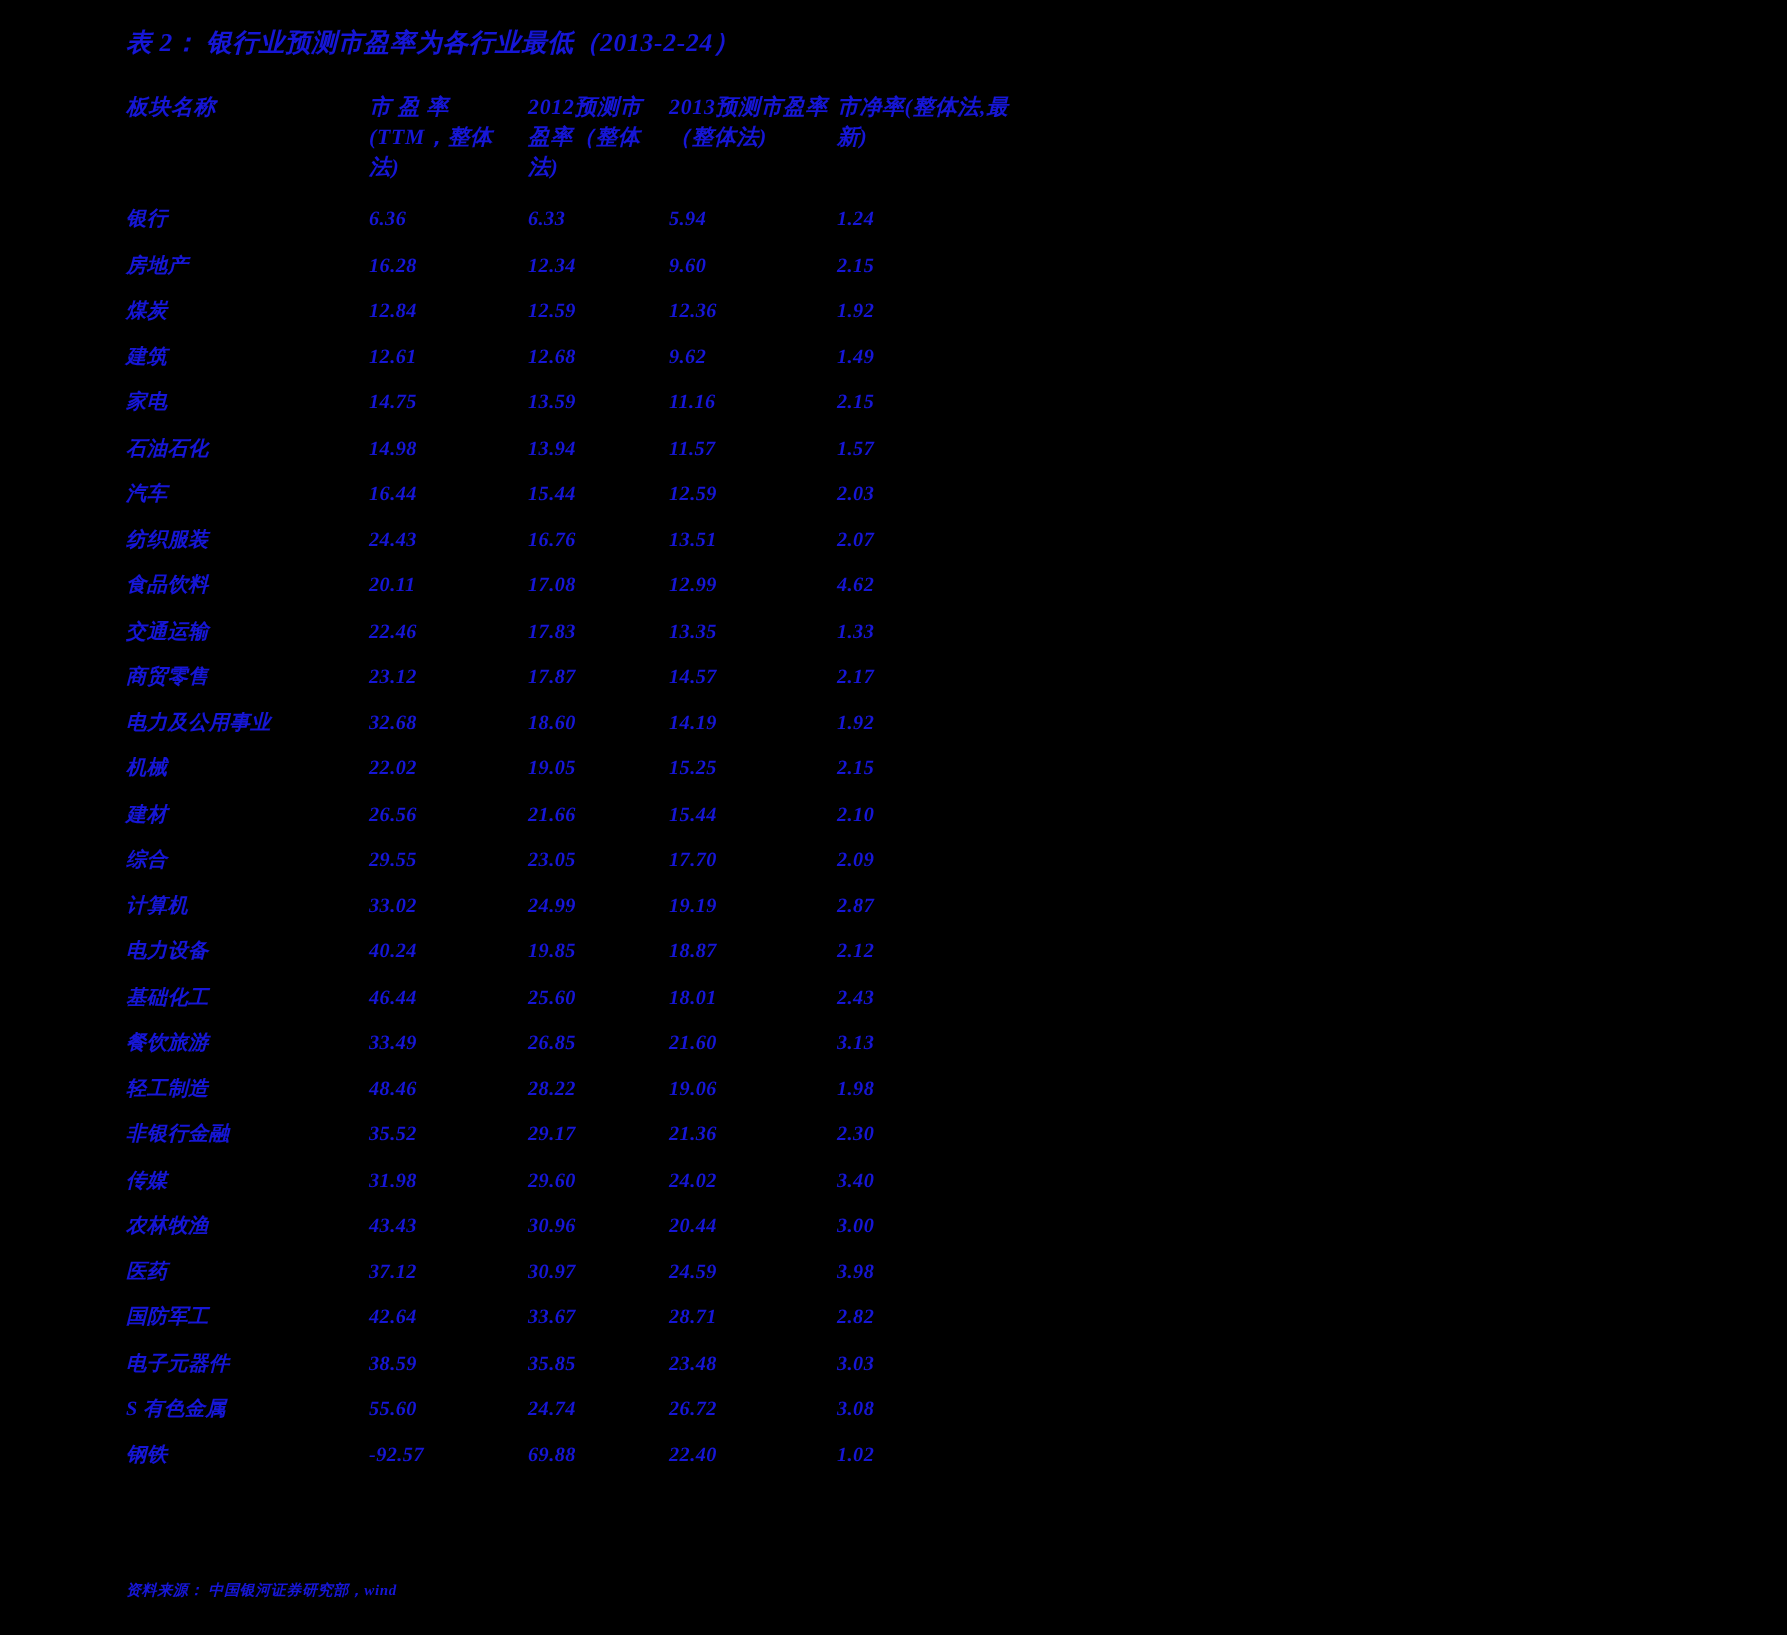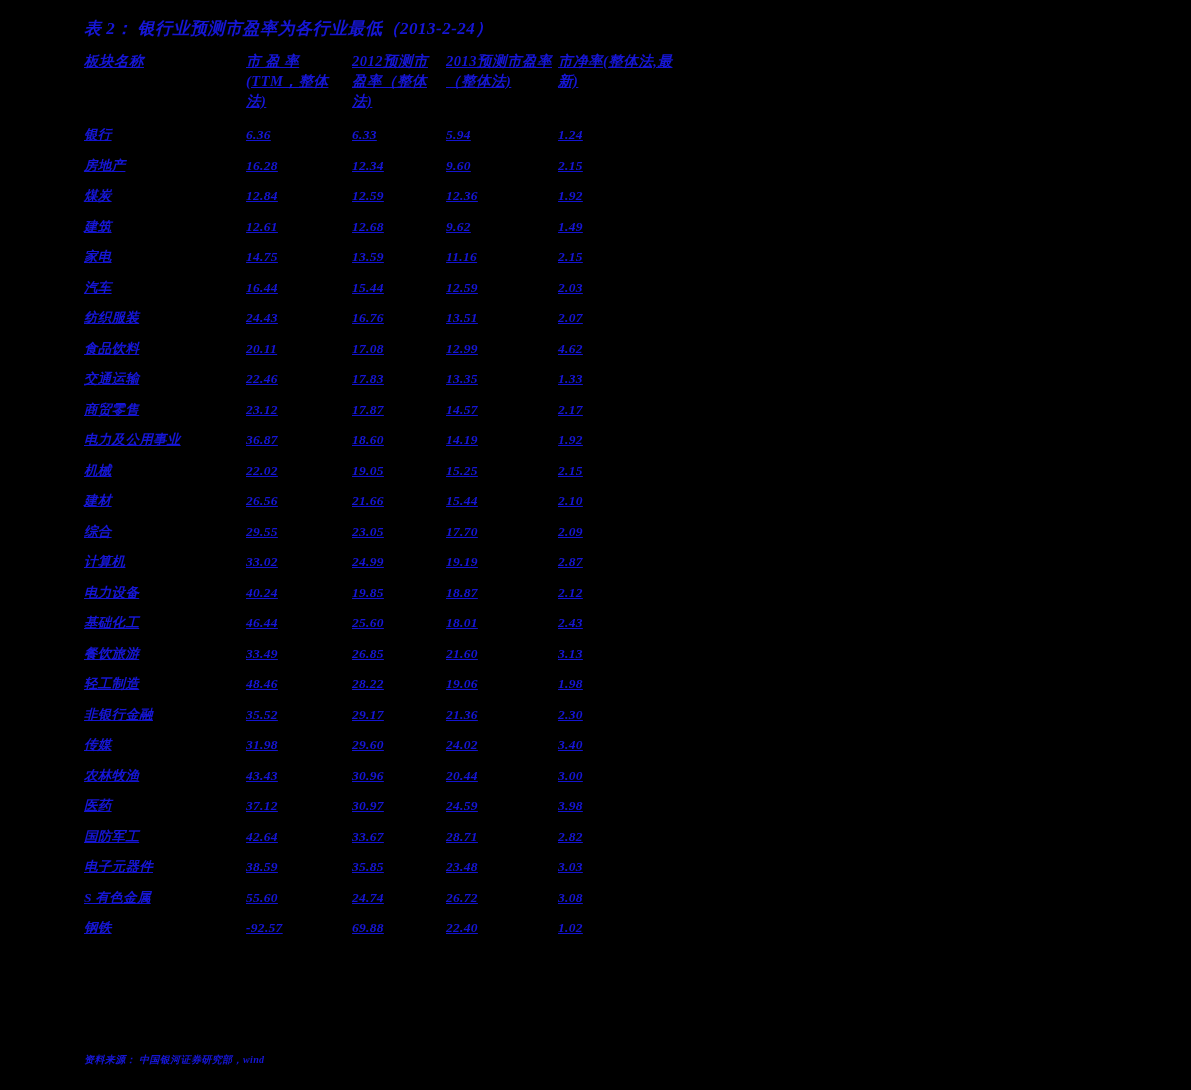--- a/index.html
+++ b/index.html
@@ -28,25 +28,24 @@
     font-size: 17px;
     font-weight: bold;
     font-style: italic;
     color: #1616d6;
     letter-spacing: 0.5px;
     white-space: nowrap;
   }
   table.data {
     position: absolute;
     left: 84px;
-    top: 49px;
+    top: 60px;
     border-collapse: collapse;
     width: 600px;
     table-layout: fixed;
-    text-decoration: underline;
   }
   table.data th {
     font-size: 14.5px;
     font-weight: bold;
     font-style: italic;
     color: #1616d6;
     text-align: left;
     vertical-align: top;
     padding: 2px 6px 8px 0;
     line-height: 20px;
@@ -142,20 +141,27 @@
         <td>1.49</td>
       </tr>
       <tr>
         <td>家电</td>
         <td>14.75</td>
         <td>13.59</td>
         <td>11.16</td>
         <td>2.15</td>
       </tr>
       <tr>
+        <td>石油石化</td>
+        <td>14.98</td>
+        <td>13.94</td>
+        <td>11.57</td>
+        <td>1.57</td>
+      </tr>
+      <tr>
         <td>汽车</td>
         <td>16.44</td>
         <td>15.44</td>
         <td>12.59</td>
         <td>2.03</td>
       </tr>
       <tr>
         <td>纺织服装</td>
         <td>24.43</td>
         <td>16.76</td>
@@ -178,21 +184,21 @@
       </tr>
       <tr>
         <td>商贸零售</td>
         <td>23.12</td>
         <td>17.87</td>
         <td>14.57</td>
         <td>2.17</td>
       </tr>
       <tr>
         <td>电力及公用事业</td>
-        <td>36.87</td>
+        <td>32.68</td>
         <td>18.60</td>
         <td>14.19</td>
         <td>1.92</td>
       </tr>
       <tr>
         <td>机械</td>
         <td>22.02</td>
         <td>19.05</td>
         <td>15.25</td>
         <td>2.15</td>

